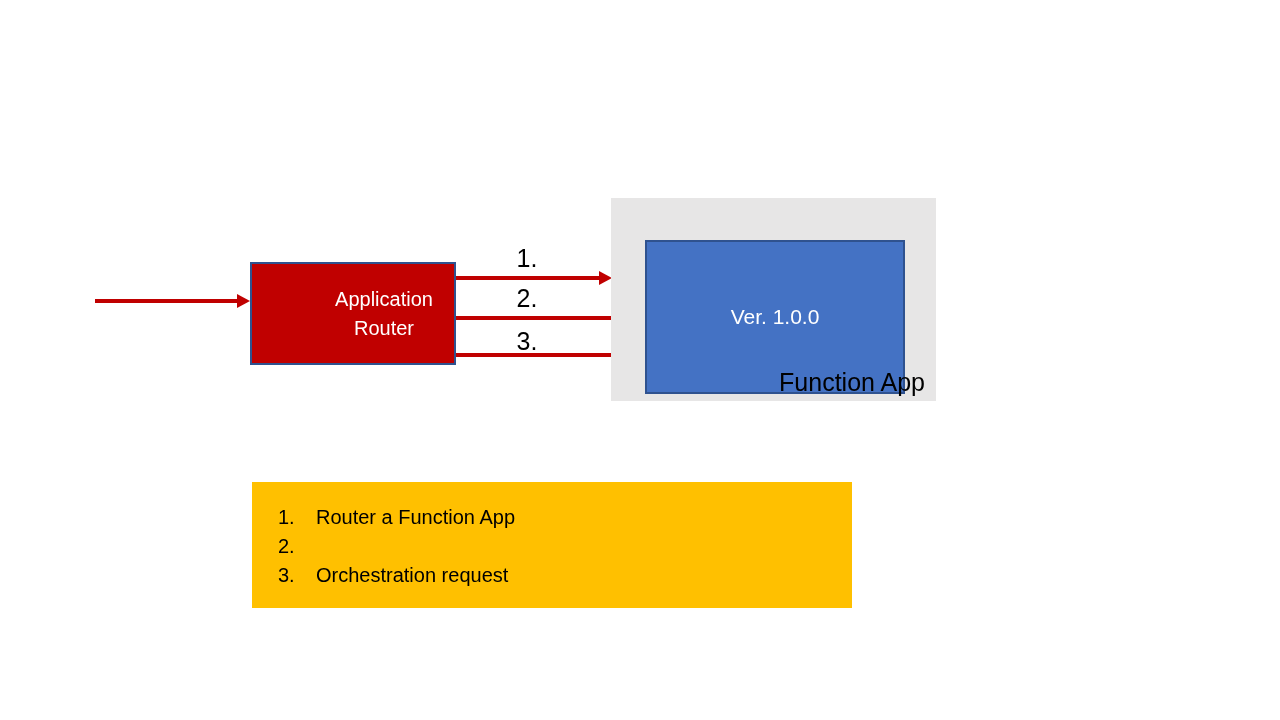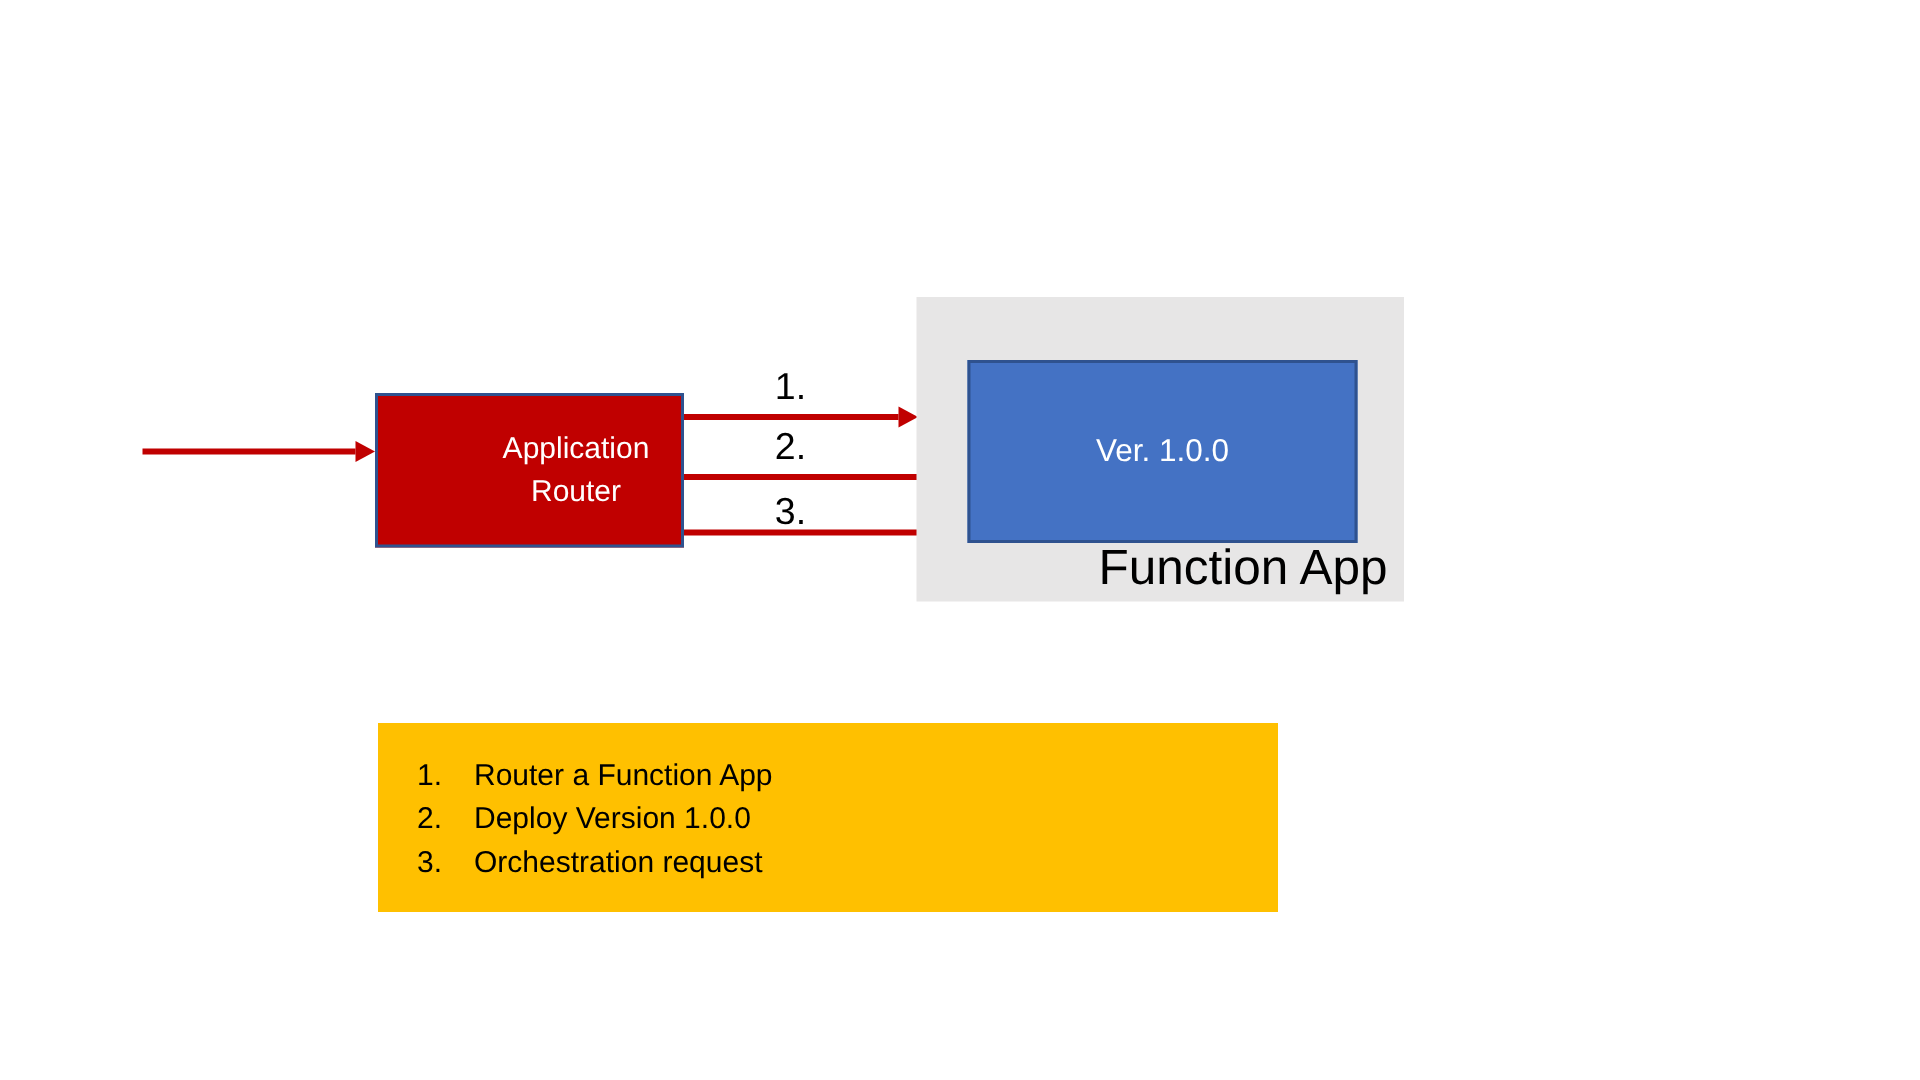--- a/index.html
+++ b/index.html
@@ -82,37 +82,37 @@
     top: 198px;
     width: 325px;
     height: 203px;
     background: var(--function_app_bg, #E7E6E6);
   }
   .version-box {
     position: absolute;
     left: 34px;
     top: 42px;
     width: 260px;
-    height: 122px;
+    height: 154px;
     box-sizing: border-box;
     background: var(--version_fill, #4472C4);
     border: 2px solid var(--version_border, #2F528F);
     display: flex;
     align-items: center;
     justify-content: center;
   }
   .version-label {
     color: #ffffff;
     font-size: 21px;
   }
   .fa-label {
     position: absolute;
     right: 11px;
     bottom: 4px;
-    font-size: 33px;
+    font-size: 25px;
     color: #000000;
     white-space: nowrap;
   }
 
   
   .notes {
     position: absolute;
     left: 252px;
     top: 482px;
     width: 600px;
@@ -162,21 +162,20 @@
     <div class="fa-label">Function App</div>
   </div>
 
   <div class="notes">
     <div class="note-row">
       <span class="note-num">1.</span>
       <span class="note-text">Router a Function App</span>
     </div>
     <div class="note-row">
       <span class="note-num">2.</span>
-      <span class="note-text">Deploy Version 1.0.0</span>
     </div>
     <div class="note-row">
       <span class="note-num">3.</span>
       <span class="note-text">Orchestration request</span>
     </div>
   </div>
 
 </div>
 
 </body></html>

